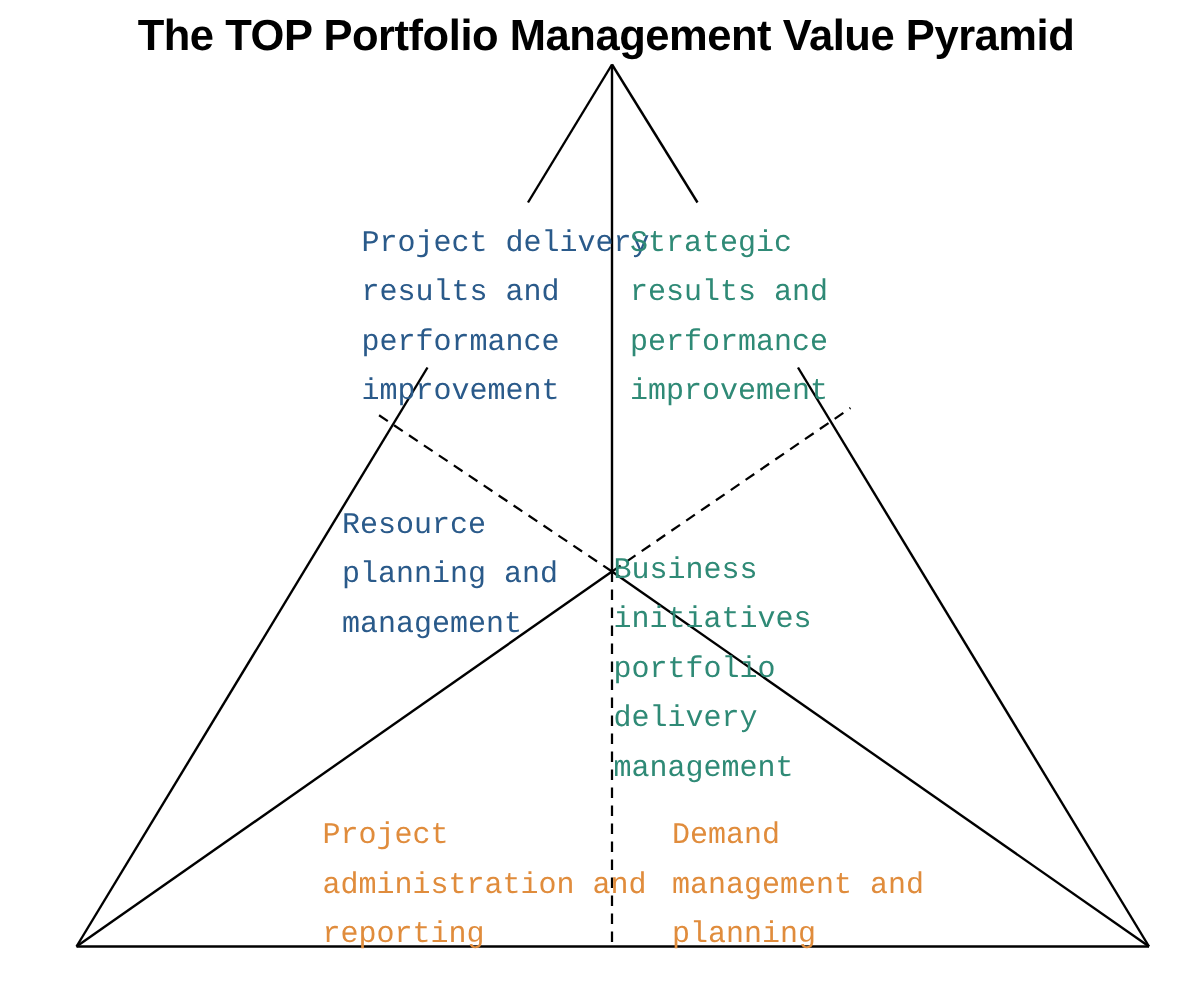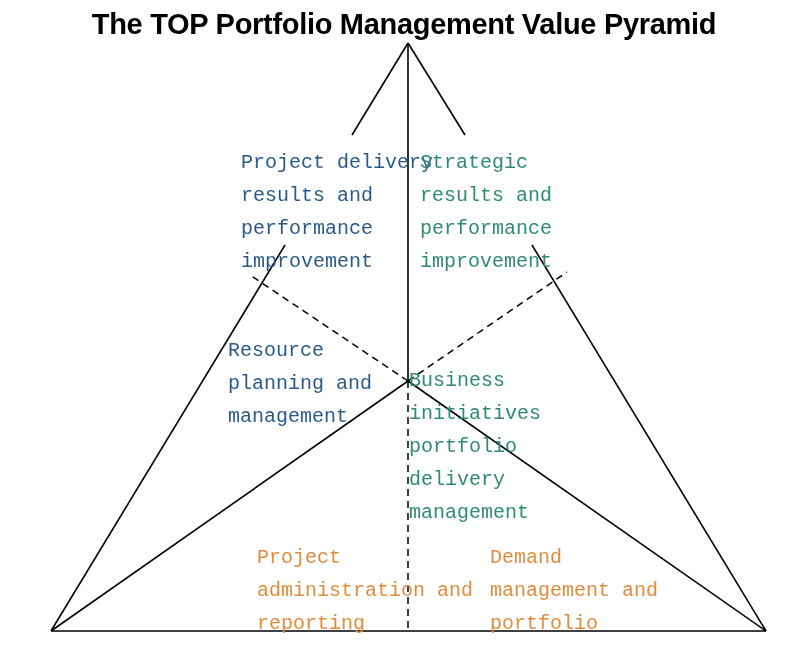--- a/index.html
+++ b/index.html
@@ -9,21 +9,21 @@
     font-family:"Liberation Sans", sans-serif; font-weight:bold; font-size:29px;
     color:#000; letter-spacing:-0.3px;
   }
   svg.diagram { position:absolute; left:0; top:0; }
   .label {
     position:absolute; font-family:Liberation Mono, monospace; font-size:20px;
     line-height:33px; white-space:pre-line;
   }
   .blue { color:#2a5a8a; }
   .teal { color:#2f8a76; }
-  .orange { color:#e08c3c;margin-left:42px; }
+  .orange { color:#e08c3c; }
   .right { }
 </style>
 </head>
 <body>
 
 <div class="title">The TOP Portfolio Management Value Pyramid</div>
 
 <svg class="diagram" width="800" height="659" viewBox="0 0 800 659">
   <g stroke="#000" stroke-width="1.6" fill="none">
 
@@ -59,13 +59,13 @@
 planning and
 management</div>
 <div class="label teal right" style="left:409px; top:364px; width:200px;">Business initiatives
 portfolio delivery
 management</div>
 <div class="label orange" style="left:215px; top:541px;">Project
 administration and
 reporting</div>
 <div class="label orange" style="left:448px; top:541px;">Demand
 management and
-portfolio</div>
+planning</div>
 
 </body></html>

